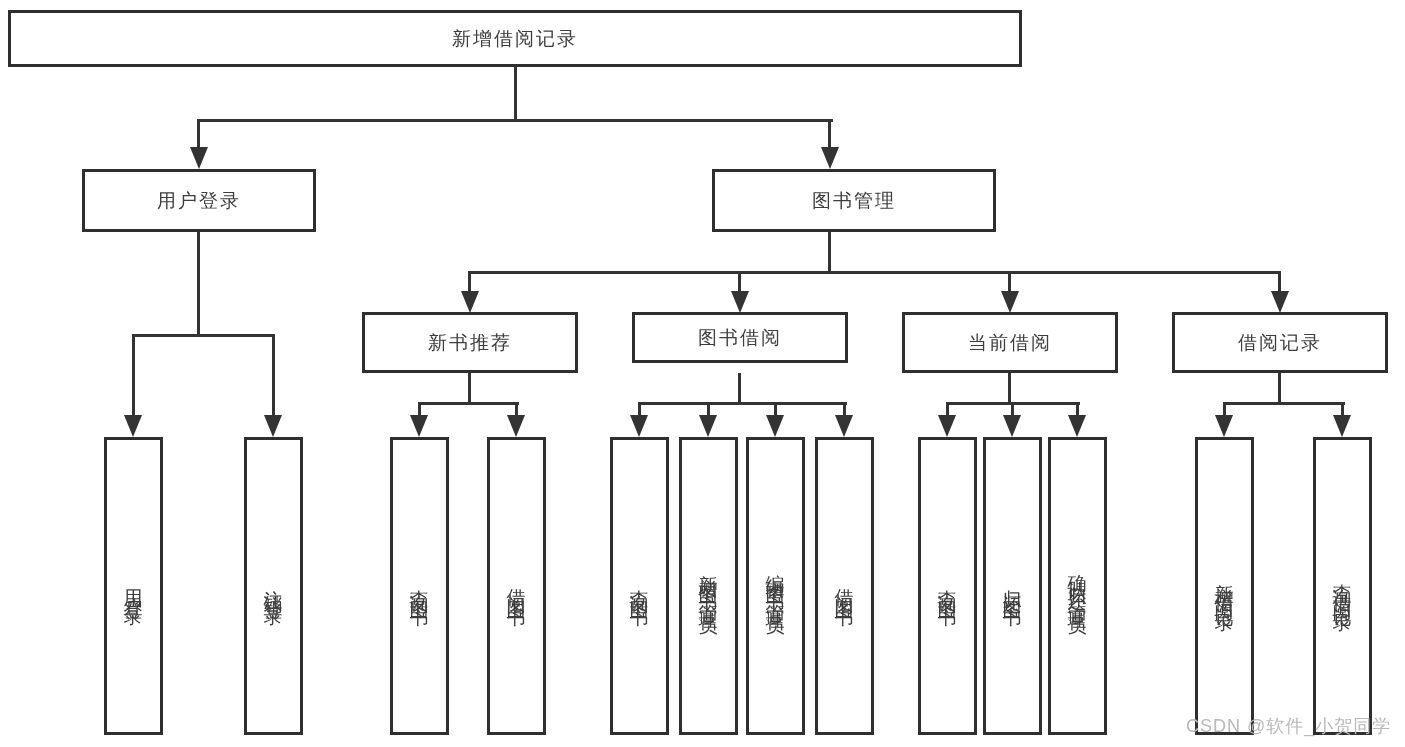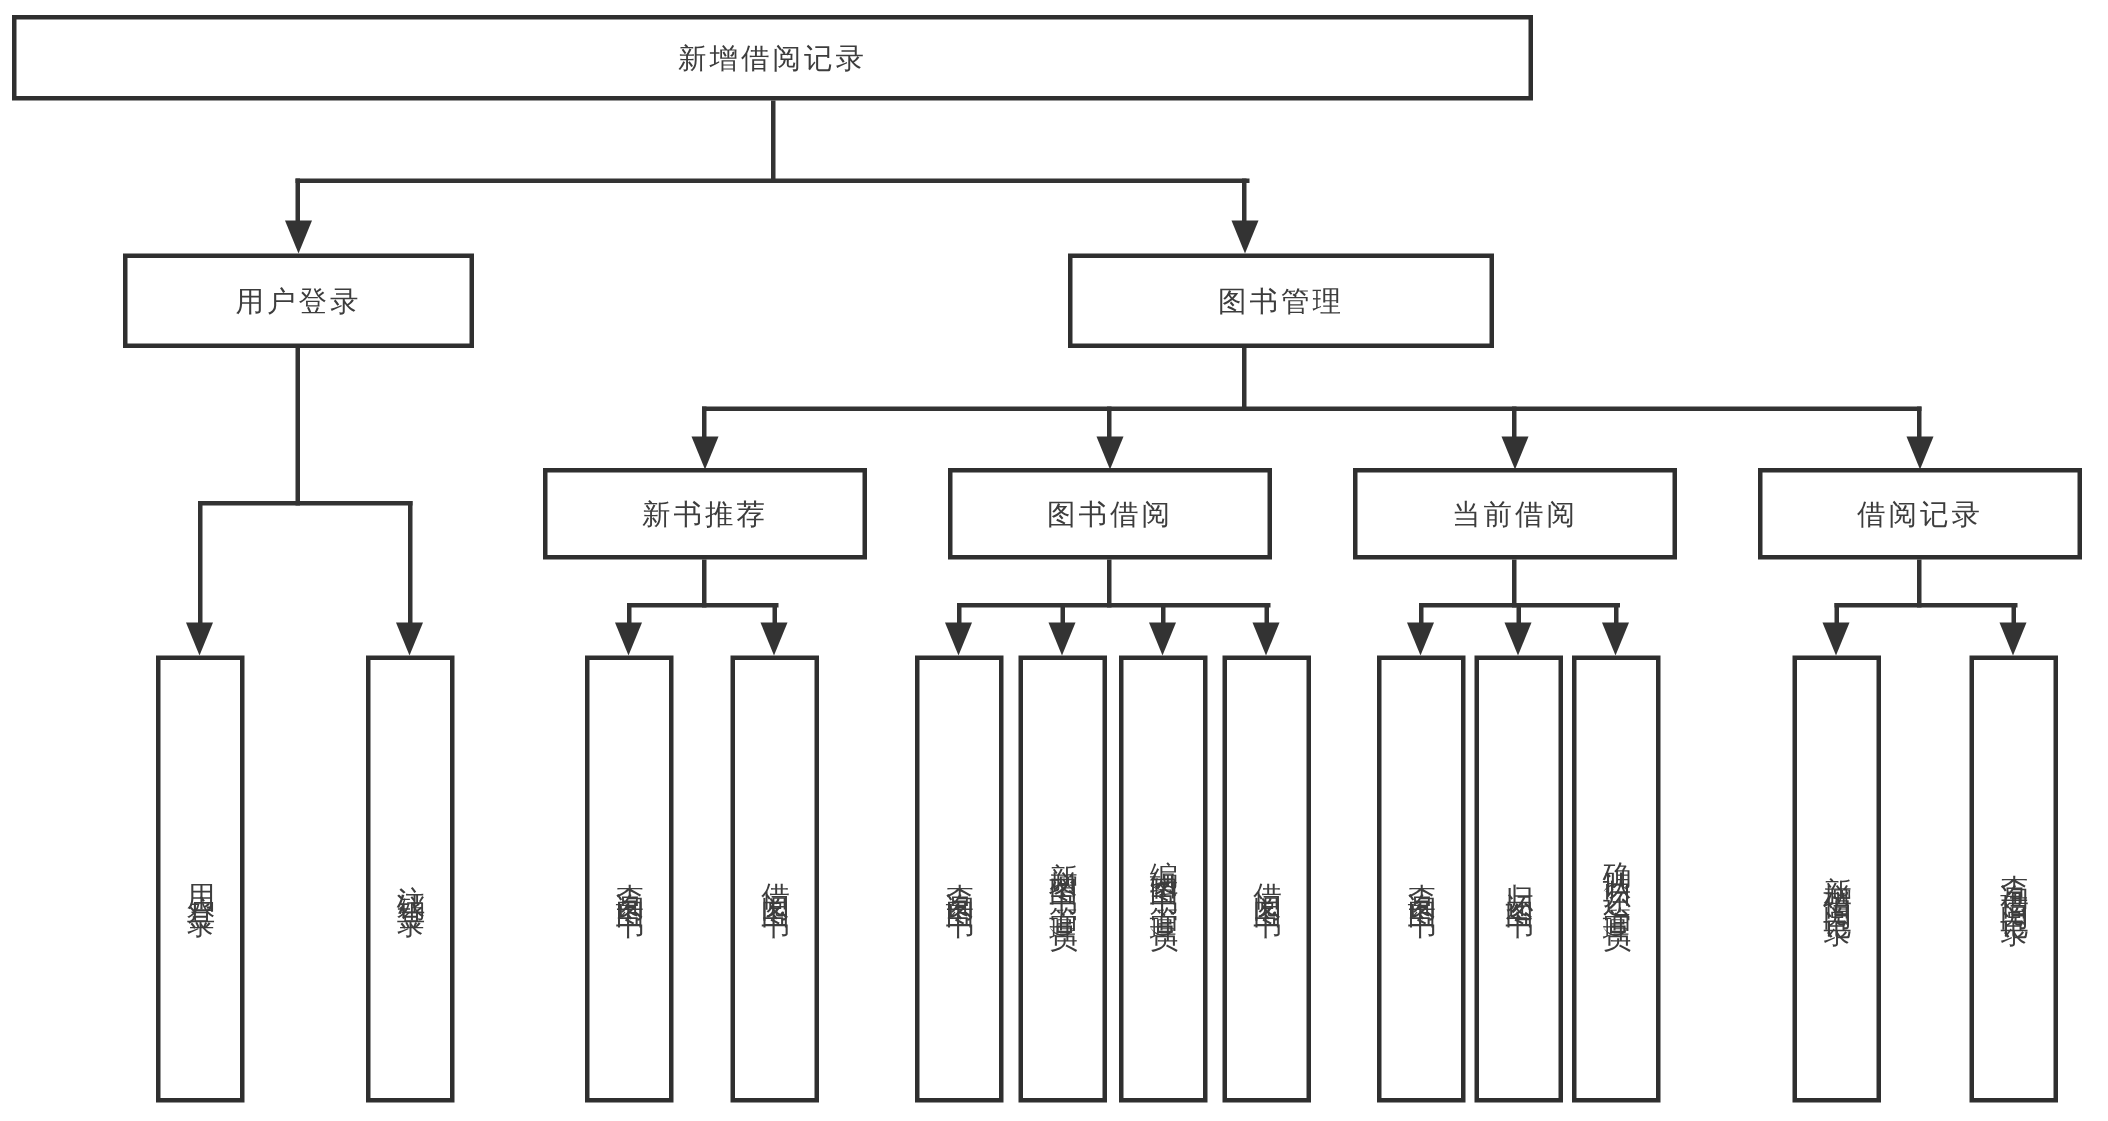--- a/index.html
+++ b/index.html
@@ -61,21 +61,21 @@
   <div class="bx bh" style="left:82px; top:169px; width:234px; height:63px;">
     <span>用户登录</span>
   </div>
   <div class="bx bh" style="left:712px; top:169px; width:284px; height:63px;">
     <span>图书管理</span>
   </div>
 
   <div class="bx bh" style="left:362px; top:312px; width:216px; height:61px;">
     <span>新书推荐</span>
   </div>
-  <div class="bx bh" style="left:632px; top:312px; width:216px; height:61px;">
+  <div class="bx bh" style="left:632px; top:312px; width:216px; height:51px;">
     <span>图书借阅</span>
   </div>
   <div class="bx bh" style="left:1172px; top:312px; width:216px; height:61px;">
     <span>借阅记录</span>
   </div>
   <div class="bx bh" style="left:902px; top:312px; width:216px; height:61px;">
     <span>当前借阅</span>
   </div>
 
   <div class="bx bv" style="left:104px; top:437px; width:59px; height:298px;">
@@ -174,14 +174,15 @@
   <div class="ar" style="left:1003px; top:415px;"></div>
   <div class="ar" style="left:1068px; top:415px;"></div>
 
   <div class="ln" style="left:1278px; top:373px; width:3px; height:32px;"></div>
   <div class="ln" style="left:1223px; top:402px; width:122px; height:3px;"></div>
   <div class="ln" style="left:1223px; top:402px; width:3px; height:16px;"></div>
   <div class="ln" style="left:1341px; top:402px; width:3px; height:16px;"></div>
   <div class="ar" style="left:1215px; top:415px;"></div>
   <div class="ar" style="left:1333px; top:415px;"></div>
 
+  <div class="watermark">CSDN @软件_小贺同学</div>
 
 </div>
 
 </body></html>

